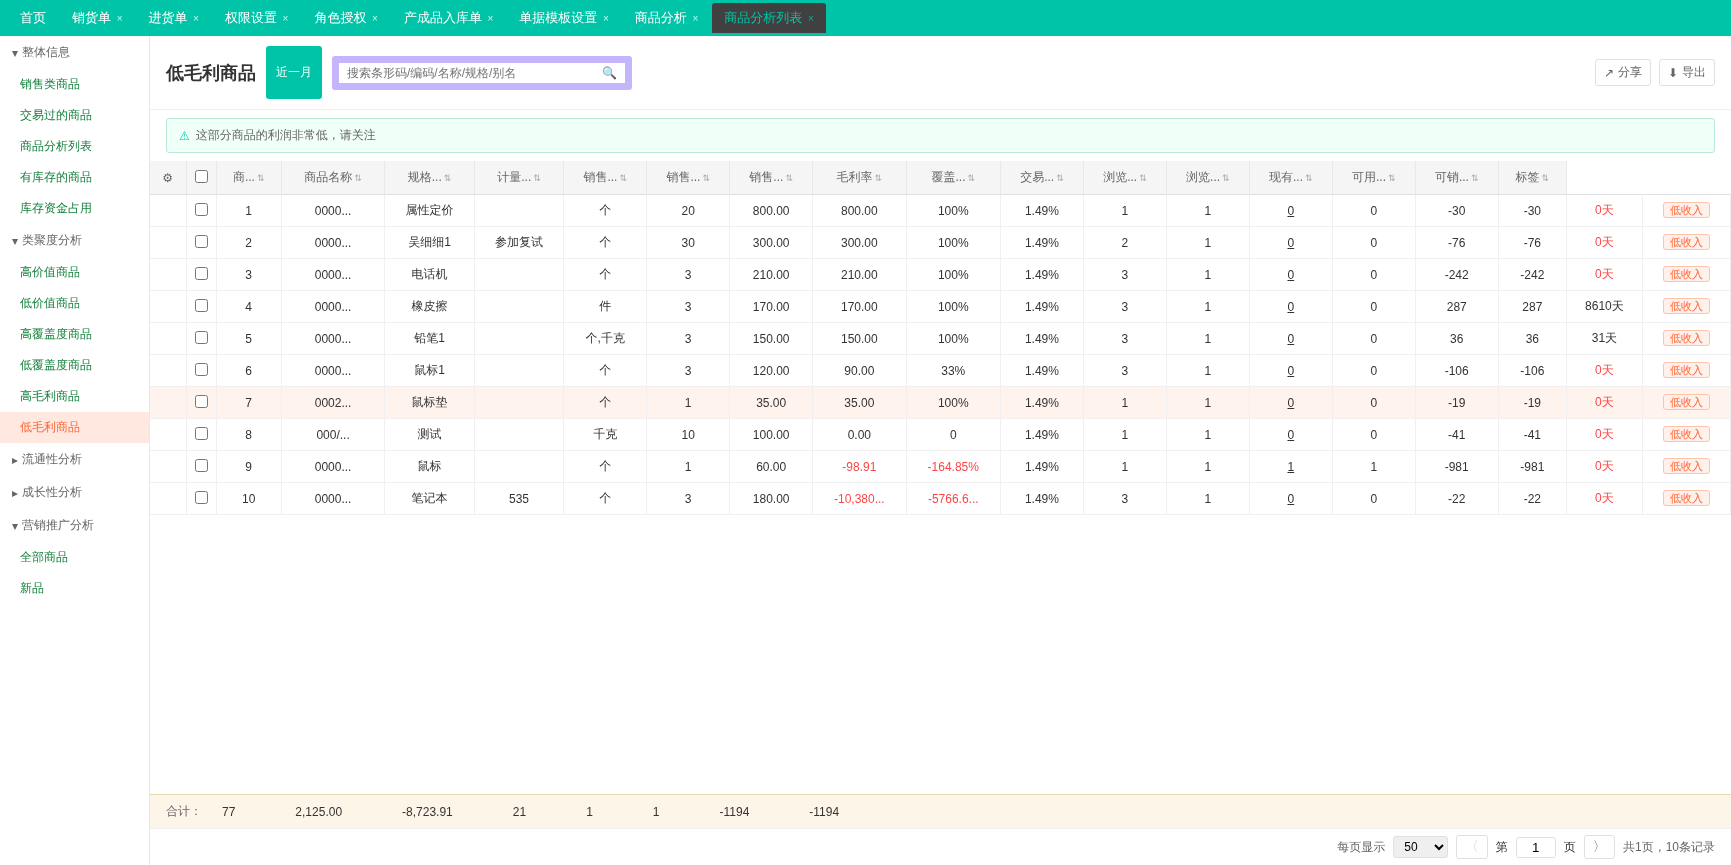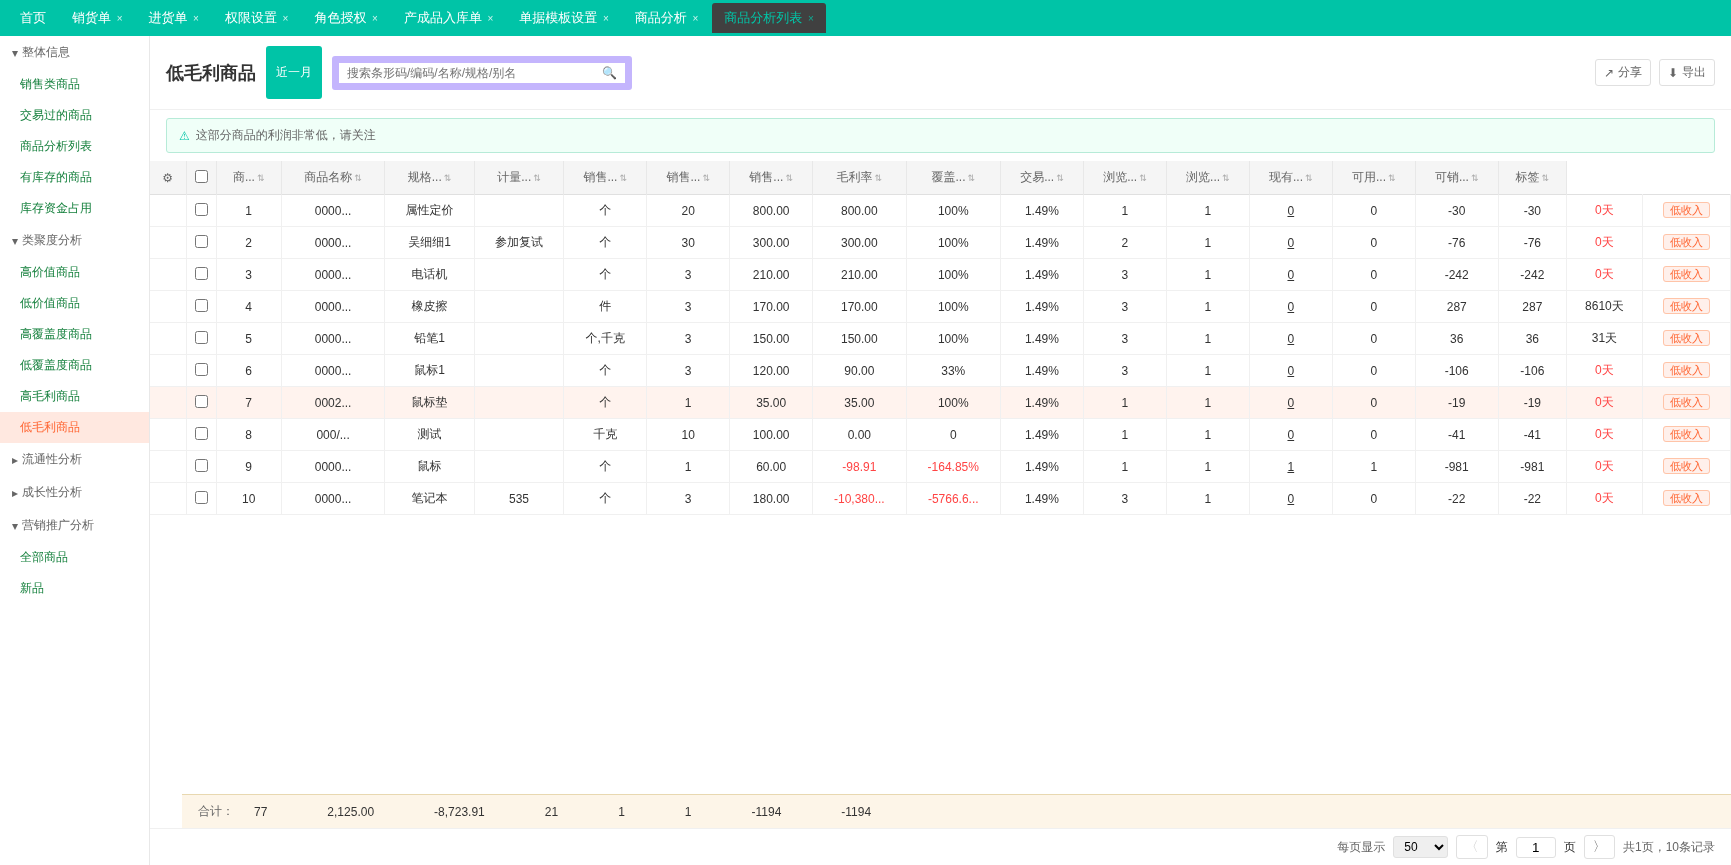--- a/index.html
+++ b/index.html
@@ -185,21 +185,20 @@
     
     .table-footer {
       background: #fdf5e8;
       border-top: 1px solid #e8d8b0;
       padding: 8px 16px;
       display: flex;
       align-items: center;
       gap: 20px;
       font-size: 12px;
       flex-shrink: 0;
-      margin-left: 32px;
     }
     .footer-label { color: #666; }
 
     
     .pagination {
       display: flex;
       align-items: center;
       justify-content: flex-end;
       padding: 6px 16px;
       gap: 8px;

